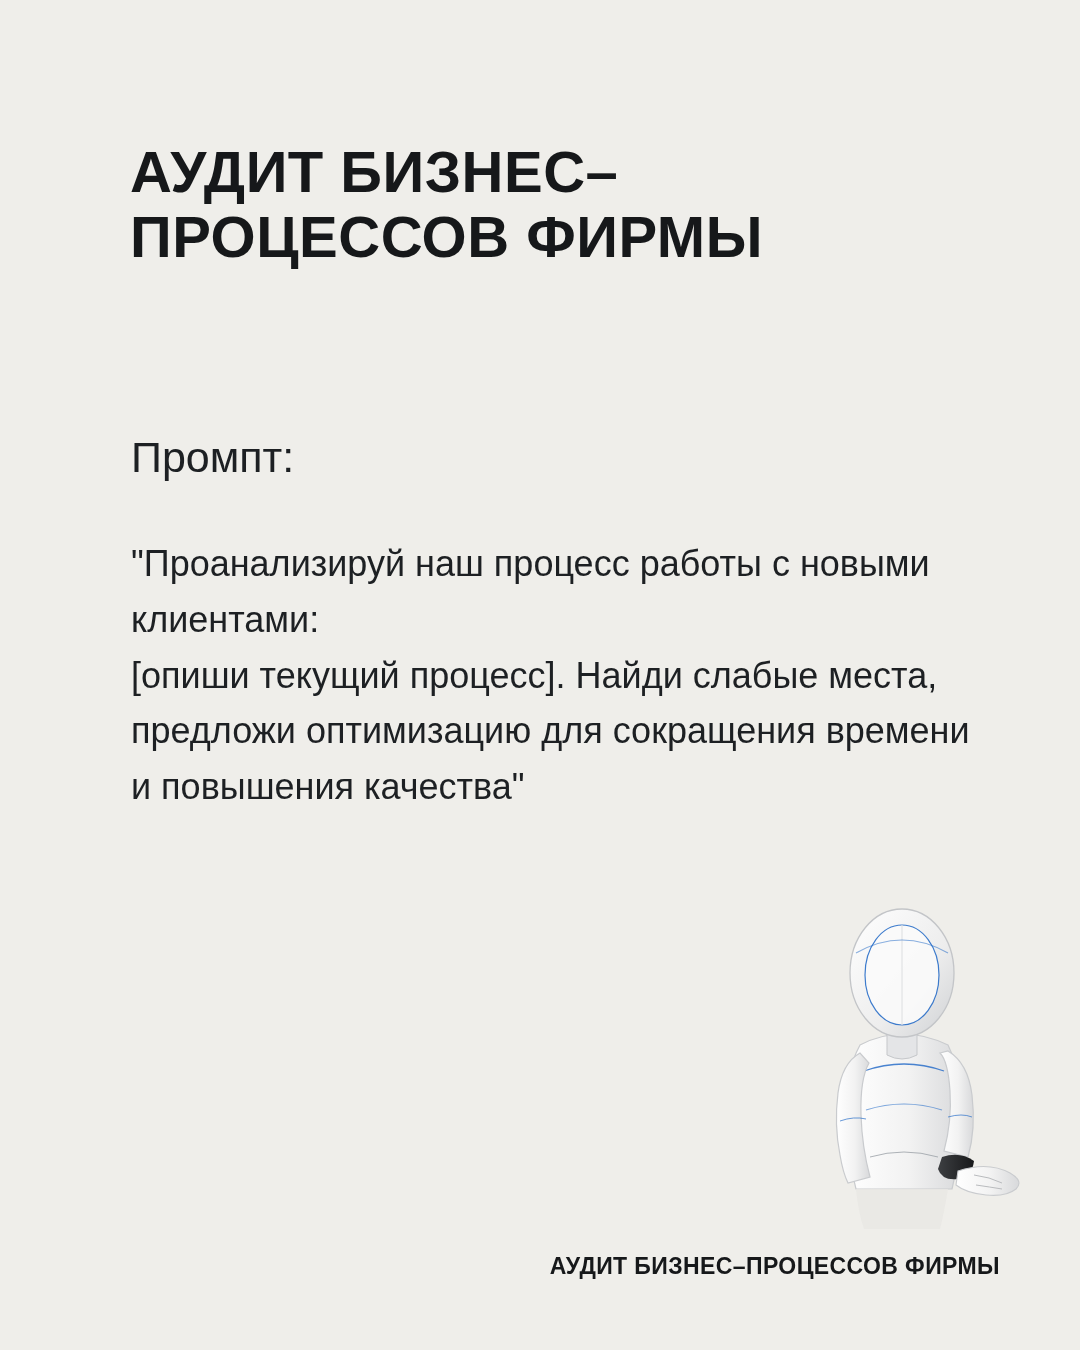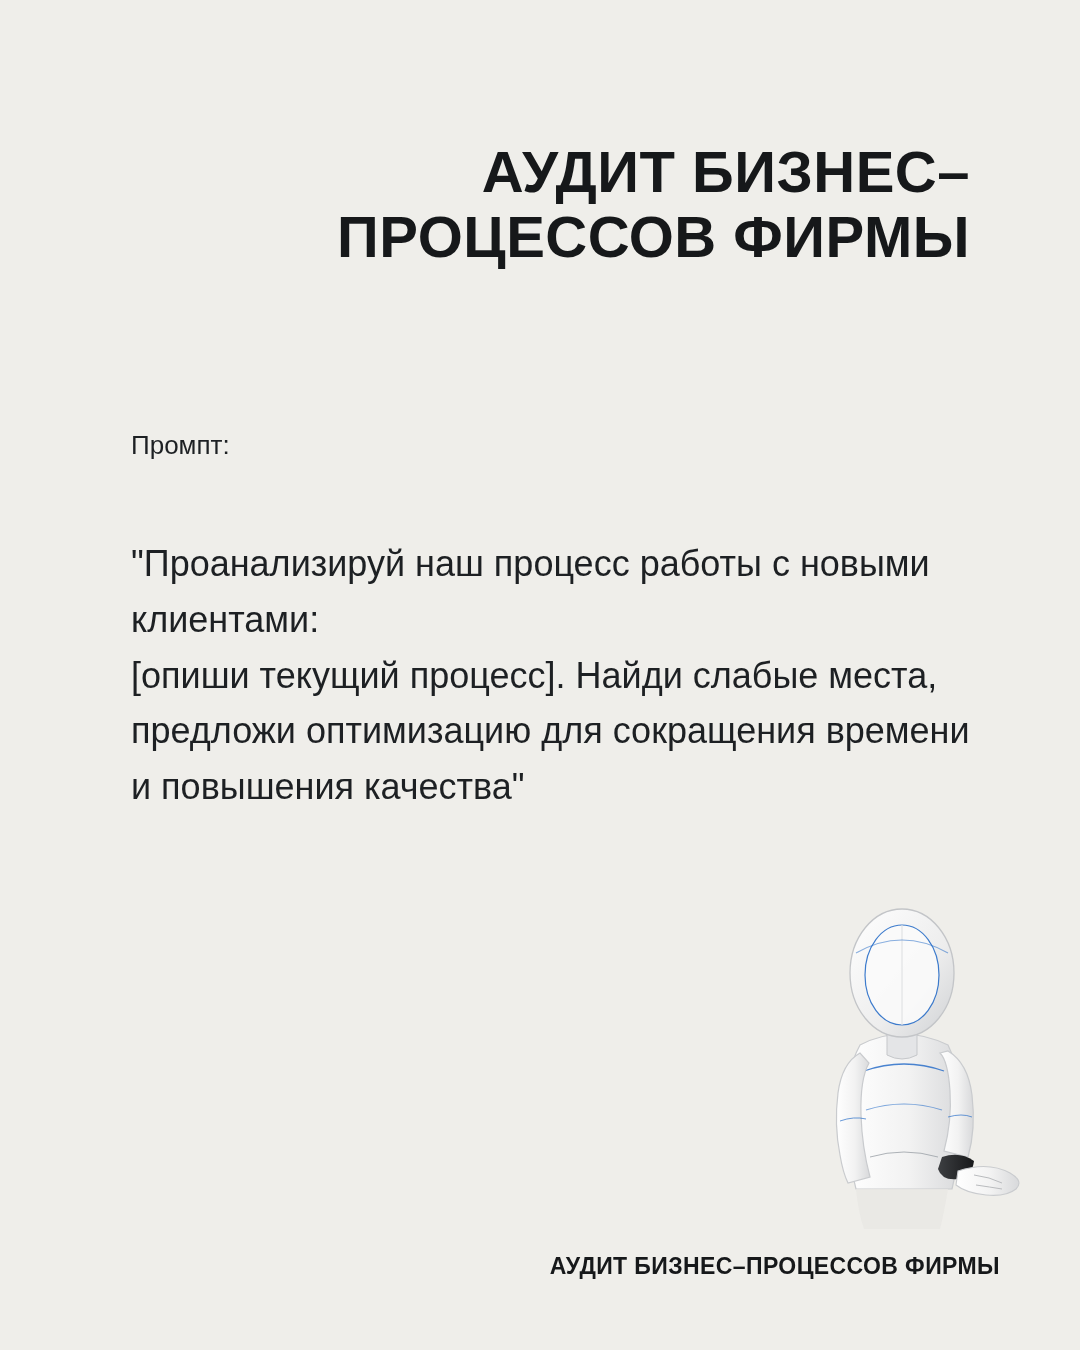--- a/index.html
+++ b/index.html
@@ -28,28 +28,27 @@
     left: 130px;
     top: 140px;
     width: 840px;
     font-size: 58px;
     line-height: 1.12;
     font-weight: bold;
     letter-spacing: 0.5px;
     color: #16181a;
     text-transform: uppercase;
     white-space: pre-line;
-    text-align: right;
   }
 
   .prompt-label {
     position: absolute;
     left: 131px;
     top: 428px;
-    font-size: 26px;
+    font-size: 43px;
     line-height: 1.35;
     color: #1d2023;
     font-weight: normal;
   }
 
   .prompt-body {
     position: absolute;
     left: 131px;
     top: 536px;
     width: 860px;

